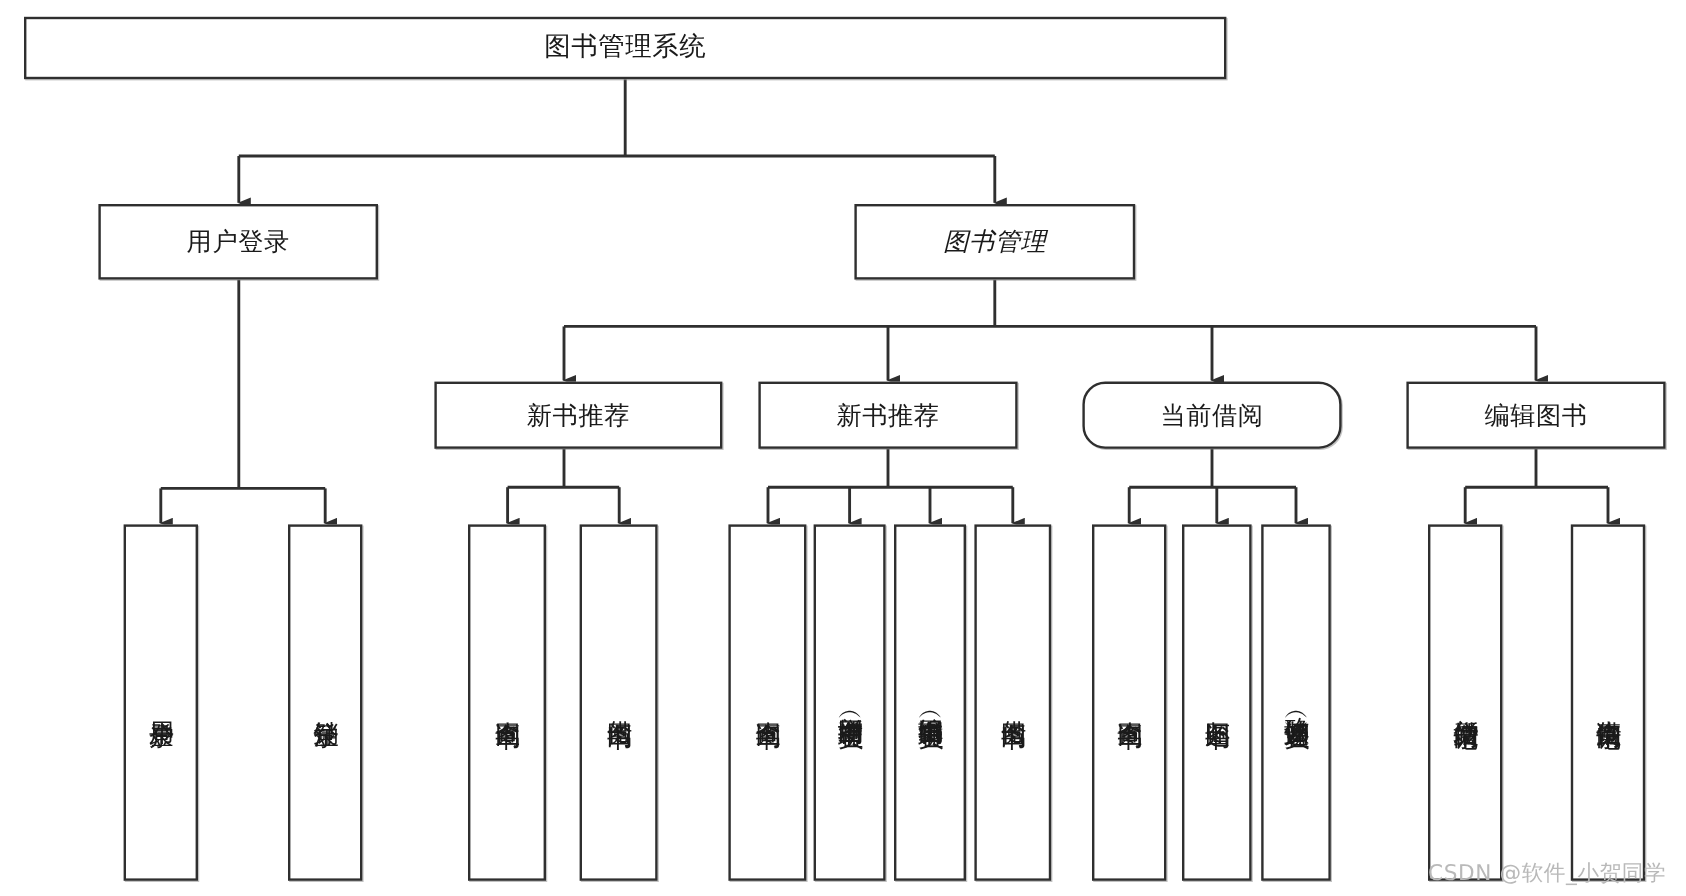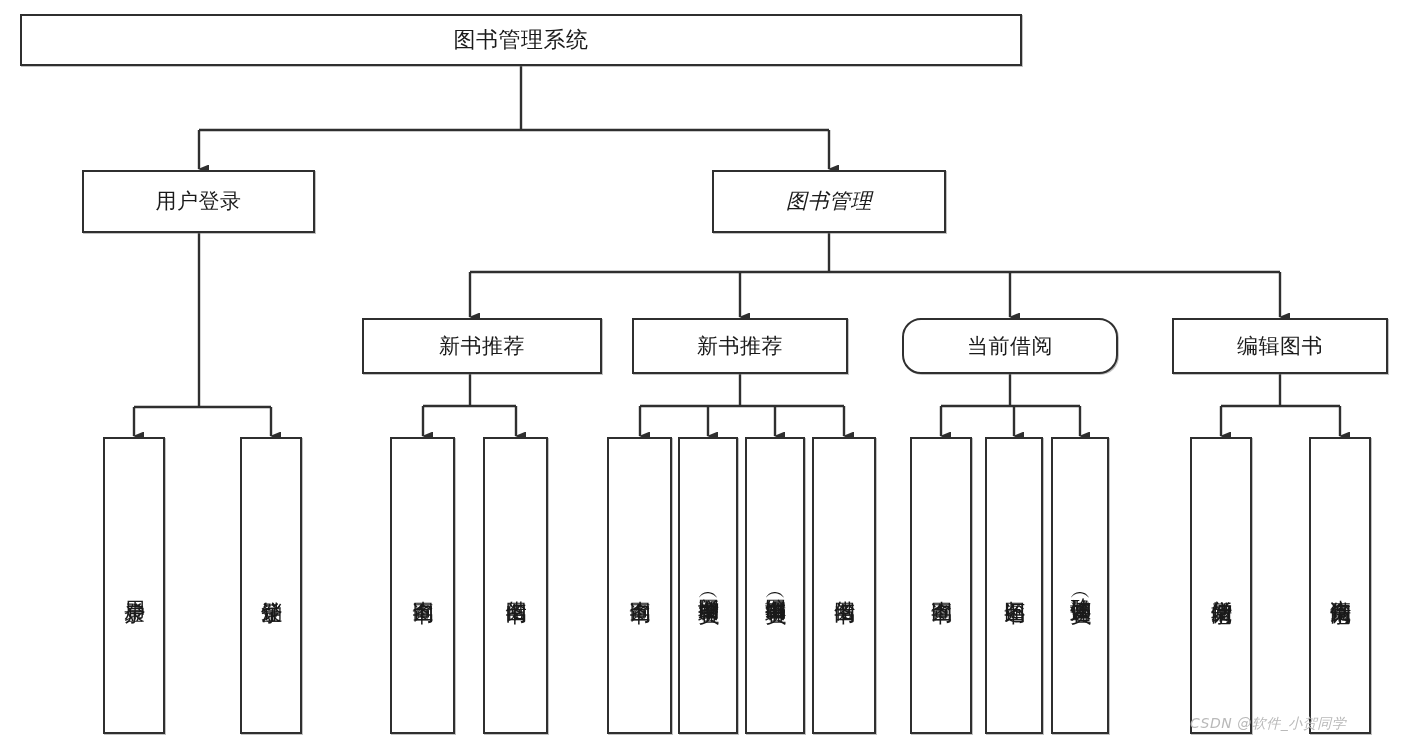--- a/index.html
+++ b/index.html
@@ -58,26 +58,25 @@
     writing-mode: vertical-rl;
     text-orientation: upright;
     font-size: 21px;
     line-height: 1.12;
     letter-spacing: 1px;
     white-space: nowrap;
     max-height: 100%;
   }
   .watermark {
     position: absolute;
-    font-size: 14px;
+    font-size: 18px;
     color: #b9b9b9;
     white-space: nowrap;
     letter-spacing: 0.5px;
     pointer-events: none;
-    font-style: italic;
   }
 </style>
 </head>
 <body>
 
 <div id="canvas">
   <svg id="edges" viewBox="0 0 1405 747">
     <defs>
       <marker id="arrowhead" markerWidth="9" markerHeight="11" refX="4.5" refY="10" orient="auto" markerUnits="userSpaceOnUse">
         <polygon points="0,0 9,0 4.5,11" fill="#2f2f2f"></polygon>

